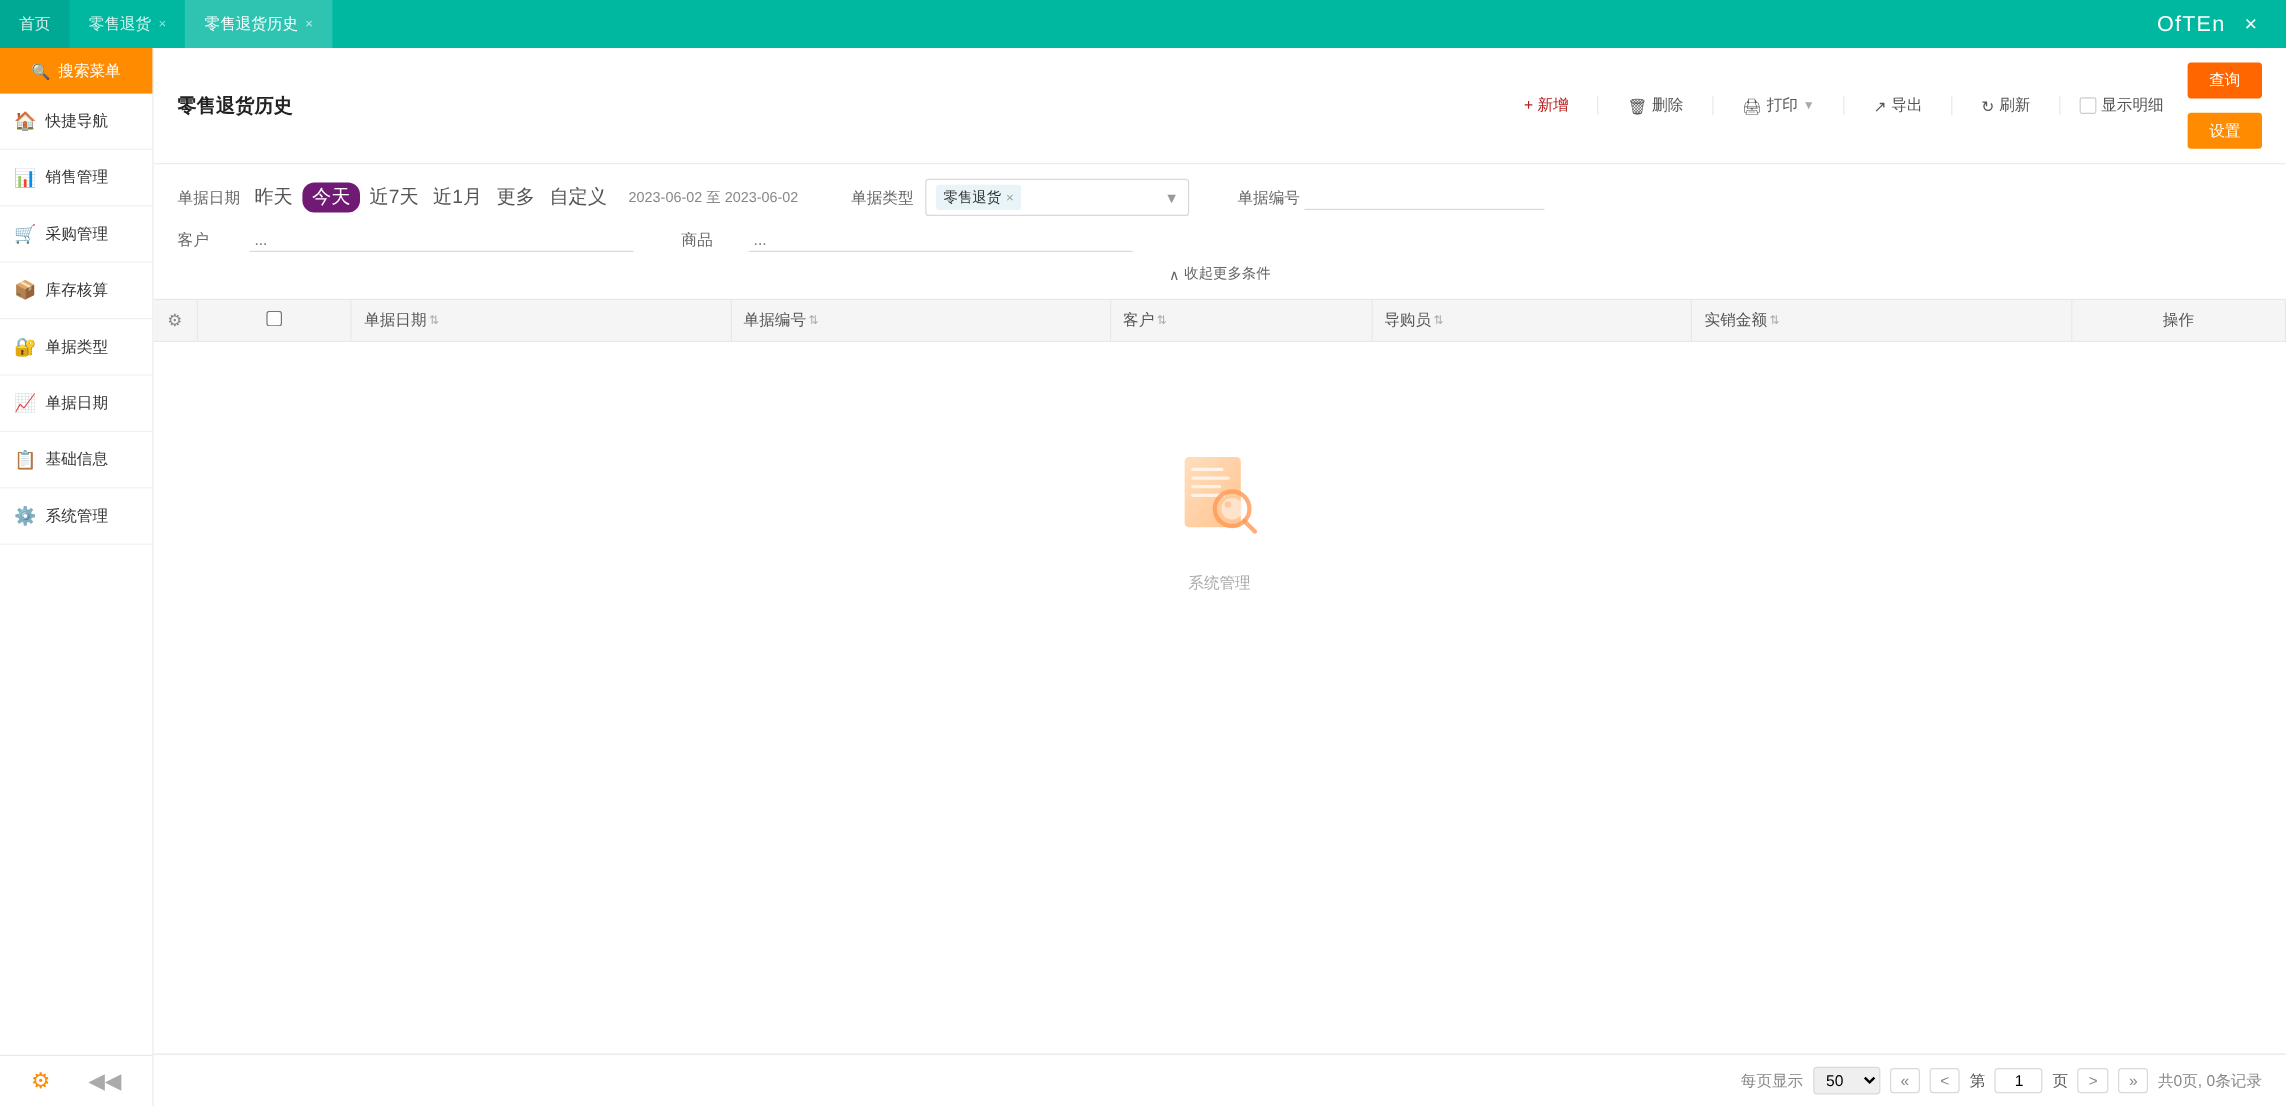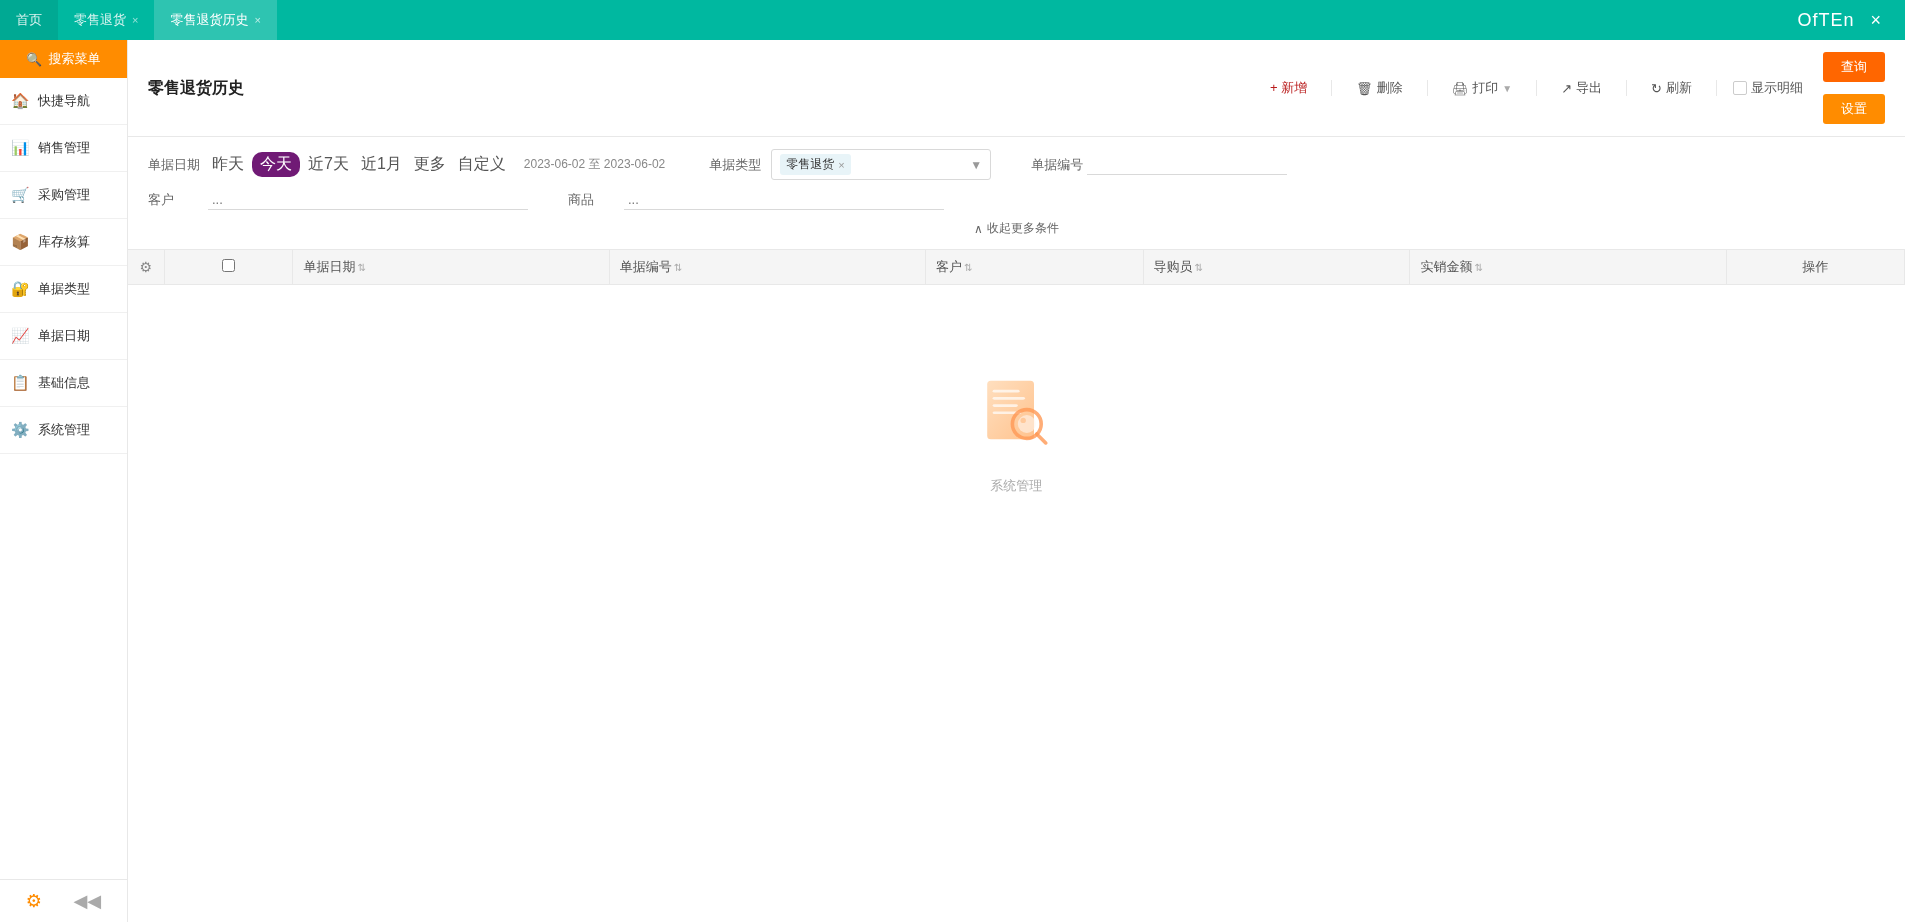--- a/index.html
+++ b/index.html
@@ -316,15 +316,31 @@
                   </svg>
                 </div>
                 <span class="empty-text">系统管理</span>
               </div>
             </td>
           </tr>
         </tbody>
       </table>
     </div>
 
+    <div class="pagination">
+      <span class="page-size-label">每页显示</span>
+      <select class="page-size-select">
+        <option>20</option>
+        <option selected="">50</option>
+        <option>100</option>
+      </select>
+      <button class="page-nav-btn">«</button>
+      <button class="page-nav-btn">&lt;</button>
+      <span>第</span>
+      <input class="page-input" type="text" value="1" style="">
+      <span>页</span>
+      <button class="page-nav-btn">&gt;</button>
+      <button class="page-nav-btn">»</button>
+      <span class="page-info">共0页, 0条记录</span>
+    </div>
 
   </div>
 </div>
 
 </body></html>

